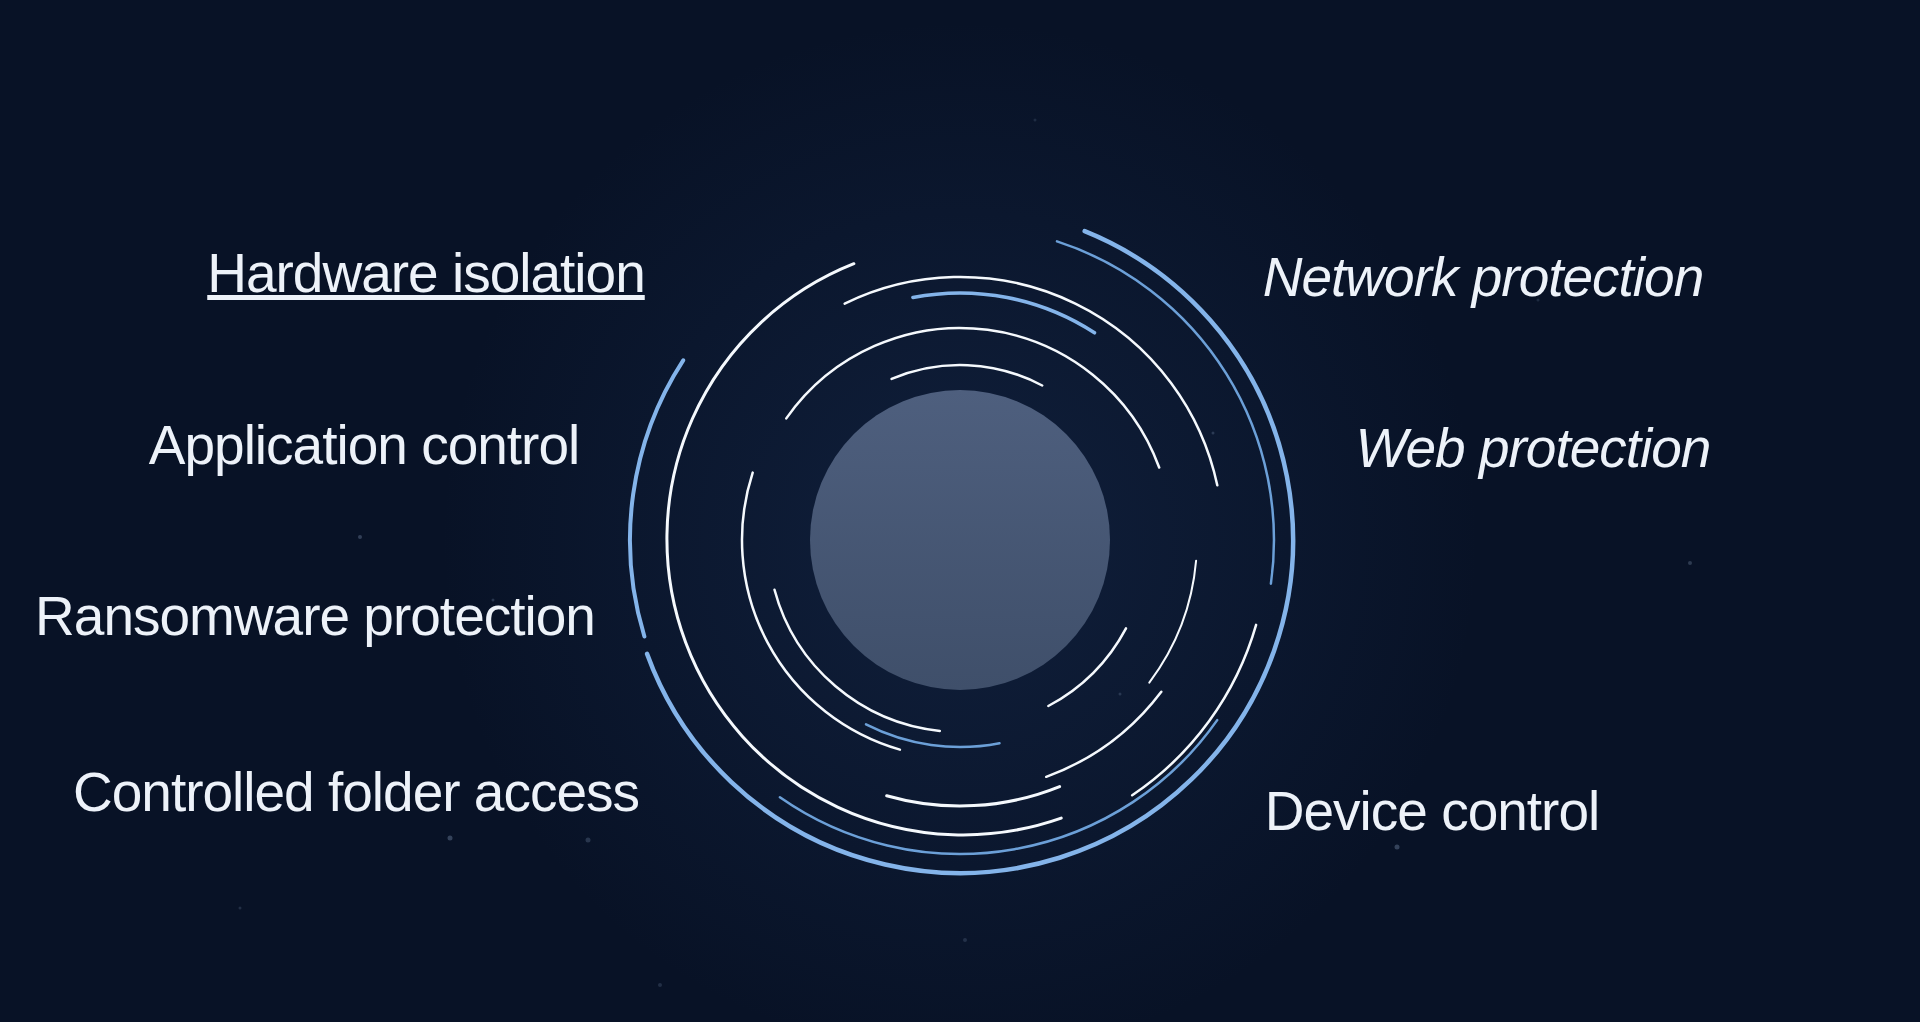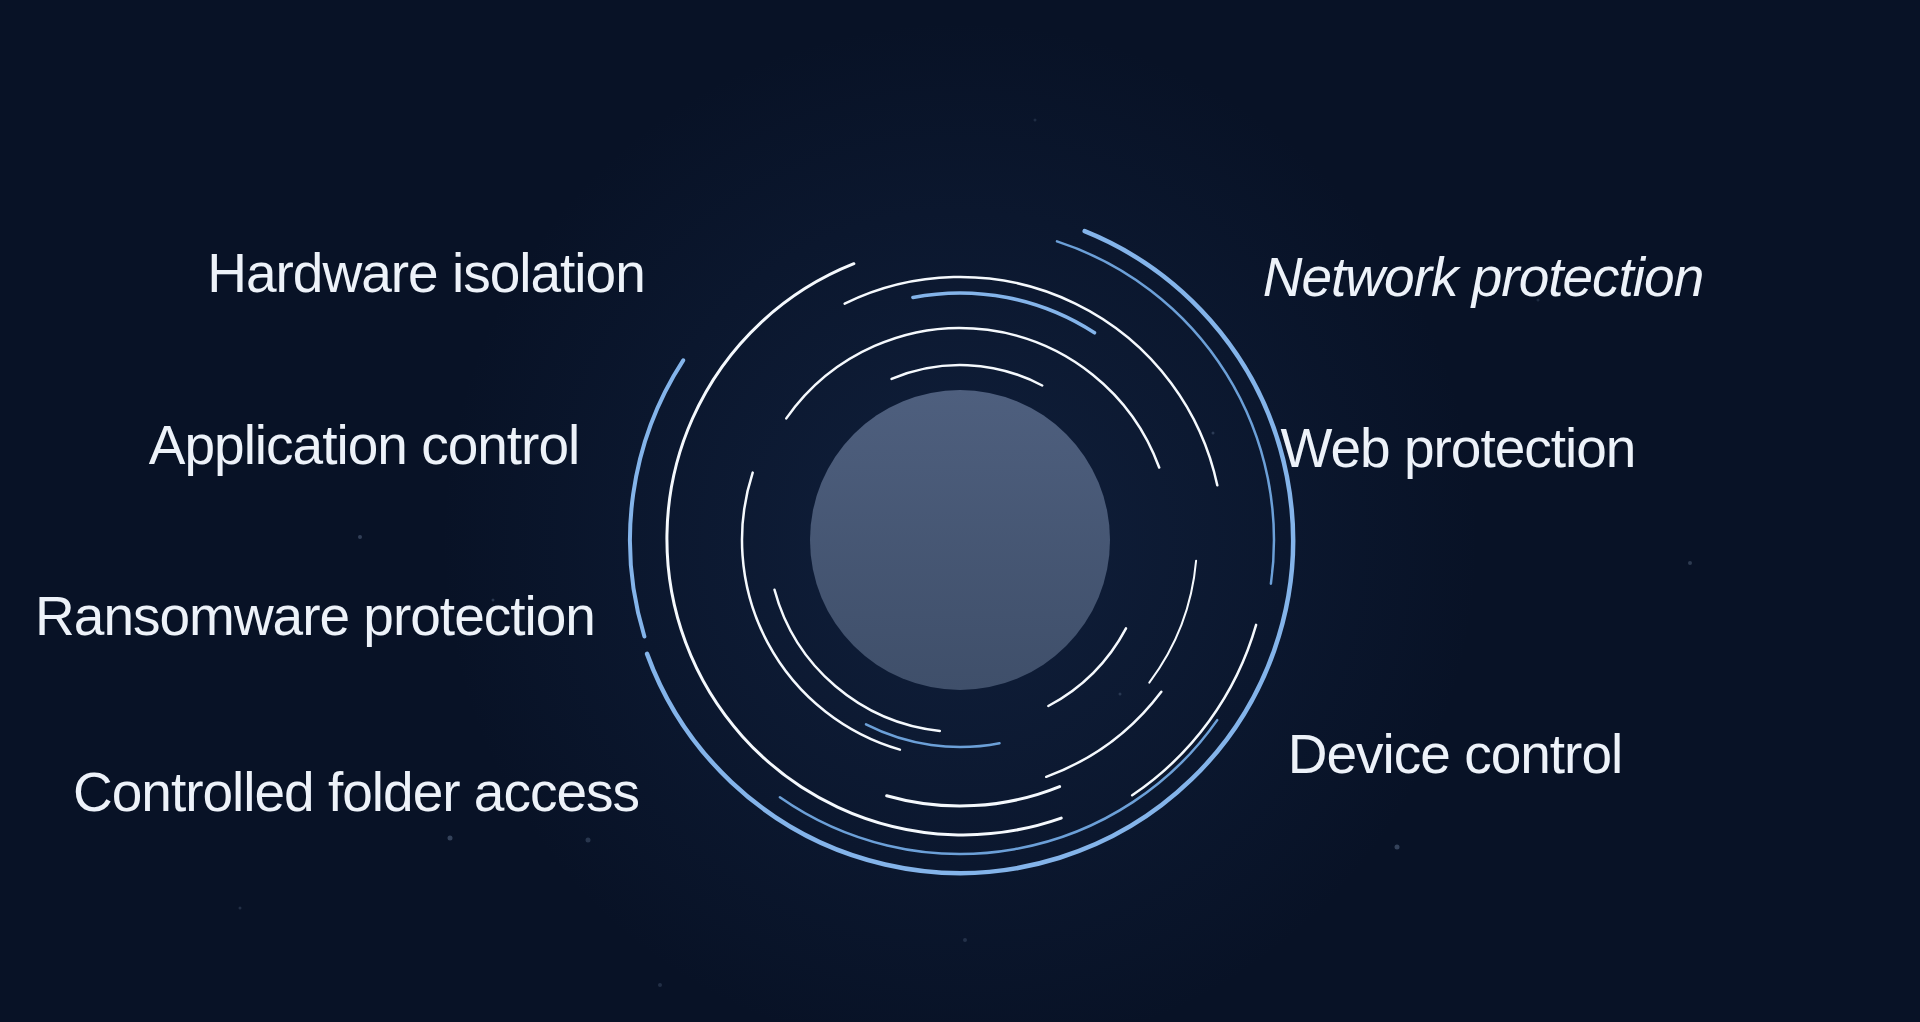--- a/index.html
+++ b/index.html
@@ -25,28 +25,28 @@
   .label {
     position: absolute;
     transform: translate(-50%, -50%);
     color: #edf2f9;
     font-size: 55px;
     font-weight: 300;
     letter-spacing: -1px;
     white-space: nowrap;
     font-family: "Liberation Sans", sans-serif;
   }
-  .lab0 { left: 426px;  top: 273px; }
+  .lab0 { left: 426px;  top: 273px; text-decoration: underline; }
   .lab1 { left: 364px;  top: 445px; }
   .lab2 { left: 315px;  top: 616px; }
   .lab3 { left: 348px;  top: 792px; margin-left: 8px; }
   .lab4 { left: 1483px; top: 277px; font-style: italic; }
-  .lab5 { left: 1458px; top: 448px; }
+  .lab5 { left: 1533px; top: 448px; font-style: italic; }
   .lab6 { left: 1559px; top: 618px; }
-  .lab7 { left: 1432px; top: 754px; margin-left: 23px; }
+  .lab7 { left: 1432px; top: 811px; }
 </style>
 </head>
 <body>
 
 <div class="stage">
 
   <svg class="ring-svg" id="ring-svg" viewBox="0 0 1920 1022" xmlns="http://www.w3.org/2000/svg">
     <defs>
       <linearGradient id="hubGrad" x1="0" y1="0" x2="0" y2="1">
         <stop offset="0" id="hubStopTop" stop-color="#4e5f7e"></stop>

